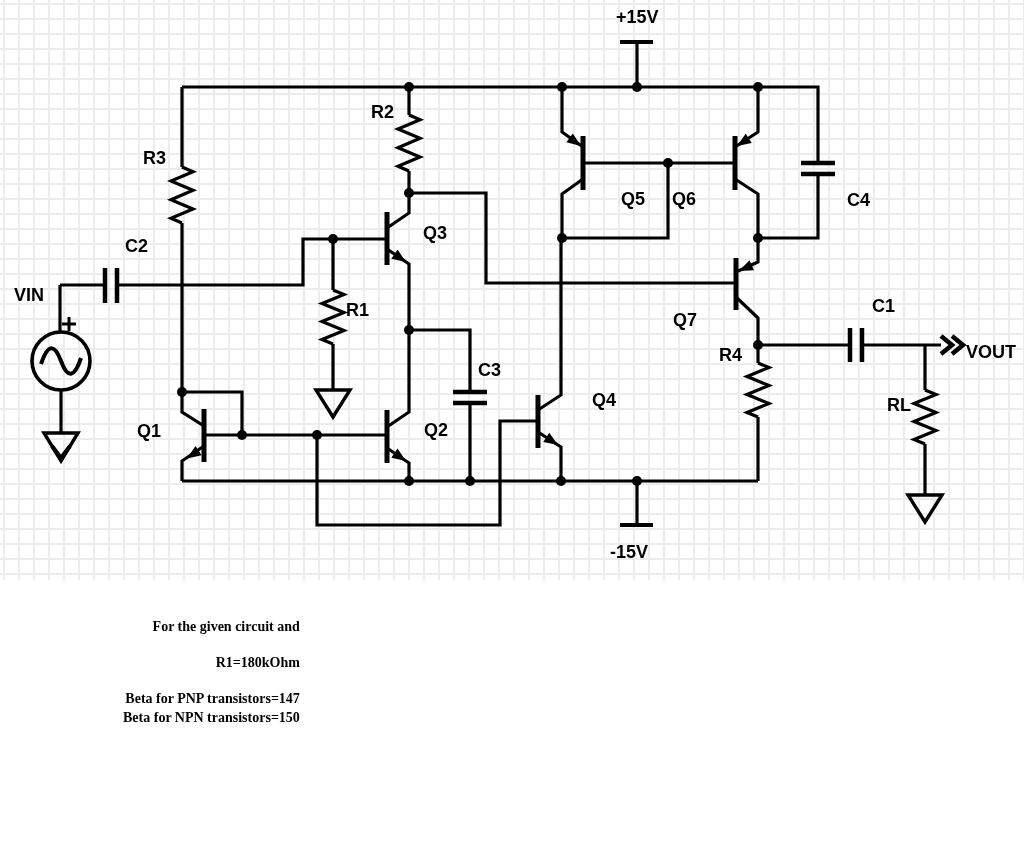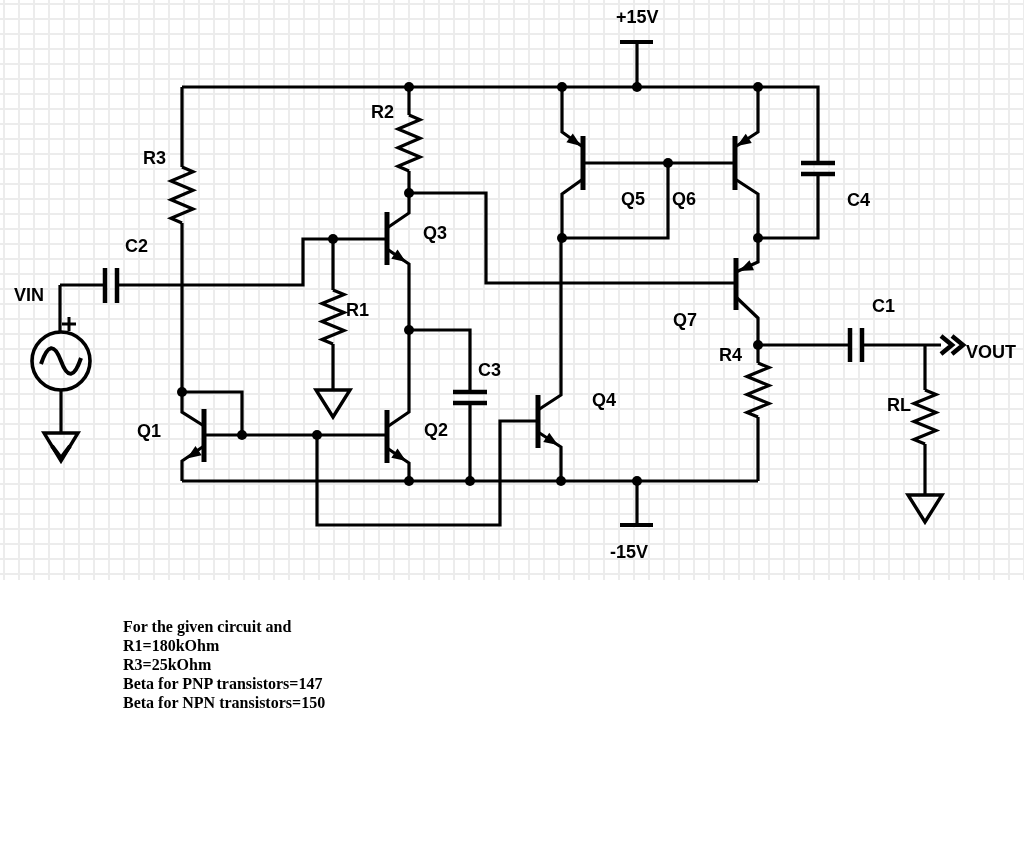--- a/index.html
+++ b/index.html
@@ -12,23 +12,23 @@
         background-size:15px 15px;background-position:3px 3px;}
   svg{position:absolute;left:0;top:0;}
   .wire{fill:none;stroke:#000;stroke-width:3.2;stroke-linejoin:miter;}
   .bar{stroke:#000;stroke-width:5;}
   .plate{stroke:#000;stroke-width:4.5;}
   .pwr{stroke:#000;stroke-width:4;}
   .dot{fill:#000;stroke:none;}
   .arrow{fill:#000;stroke:none;}
   .lbl{font:bold 18px "Liberation Sans",sans-serif;fill:#000;}
   #problem{position:absolute;left:123px;top:617px;color:#000;
-           font-family:"Liberation Serif",serif;font-weight:bold;font-size:16px;line-height:19px;}
+           font-family:"Liberation Serif",serif;font-weight:bold;font-size:14px;line-height:19px;text-align:right;}
   #problem .grp{margin:0 0 0 0;}
-  #problem .grp + .grp{}
+  #problem .grp + .grp{margin-top:17px;}
 </style>
 </head>
 <body>
 
 <div id="page">
   <div id="grid"></div>
 
   <svg width="1024" height="850" viewBox="0 0 1024 850">
 
     <g>
@@ -222,20 +222,19 @@
 
     <text class="lbl" x="542" y="441" transform="translate(50,-35)">Q4</text>
   </svg>
 
   <div id="problem">
     <div class="grp">
       <div>For the given circuit and</div>
     </div>
     <div class="grp">
       <div>R1=180kOhm</div>
-      <div>R3=25kOhm</div>
     </div>
     <div class="grp">
       <div>Beta for PNP transistors=147</div>
       <div>Beta for NPN transistors=150</div>
     </div>
   </div>
 </div>
 
 </body></html>

